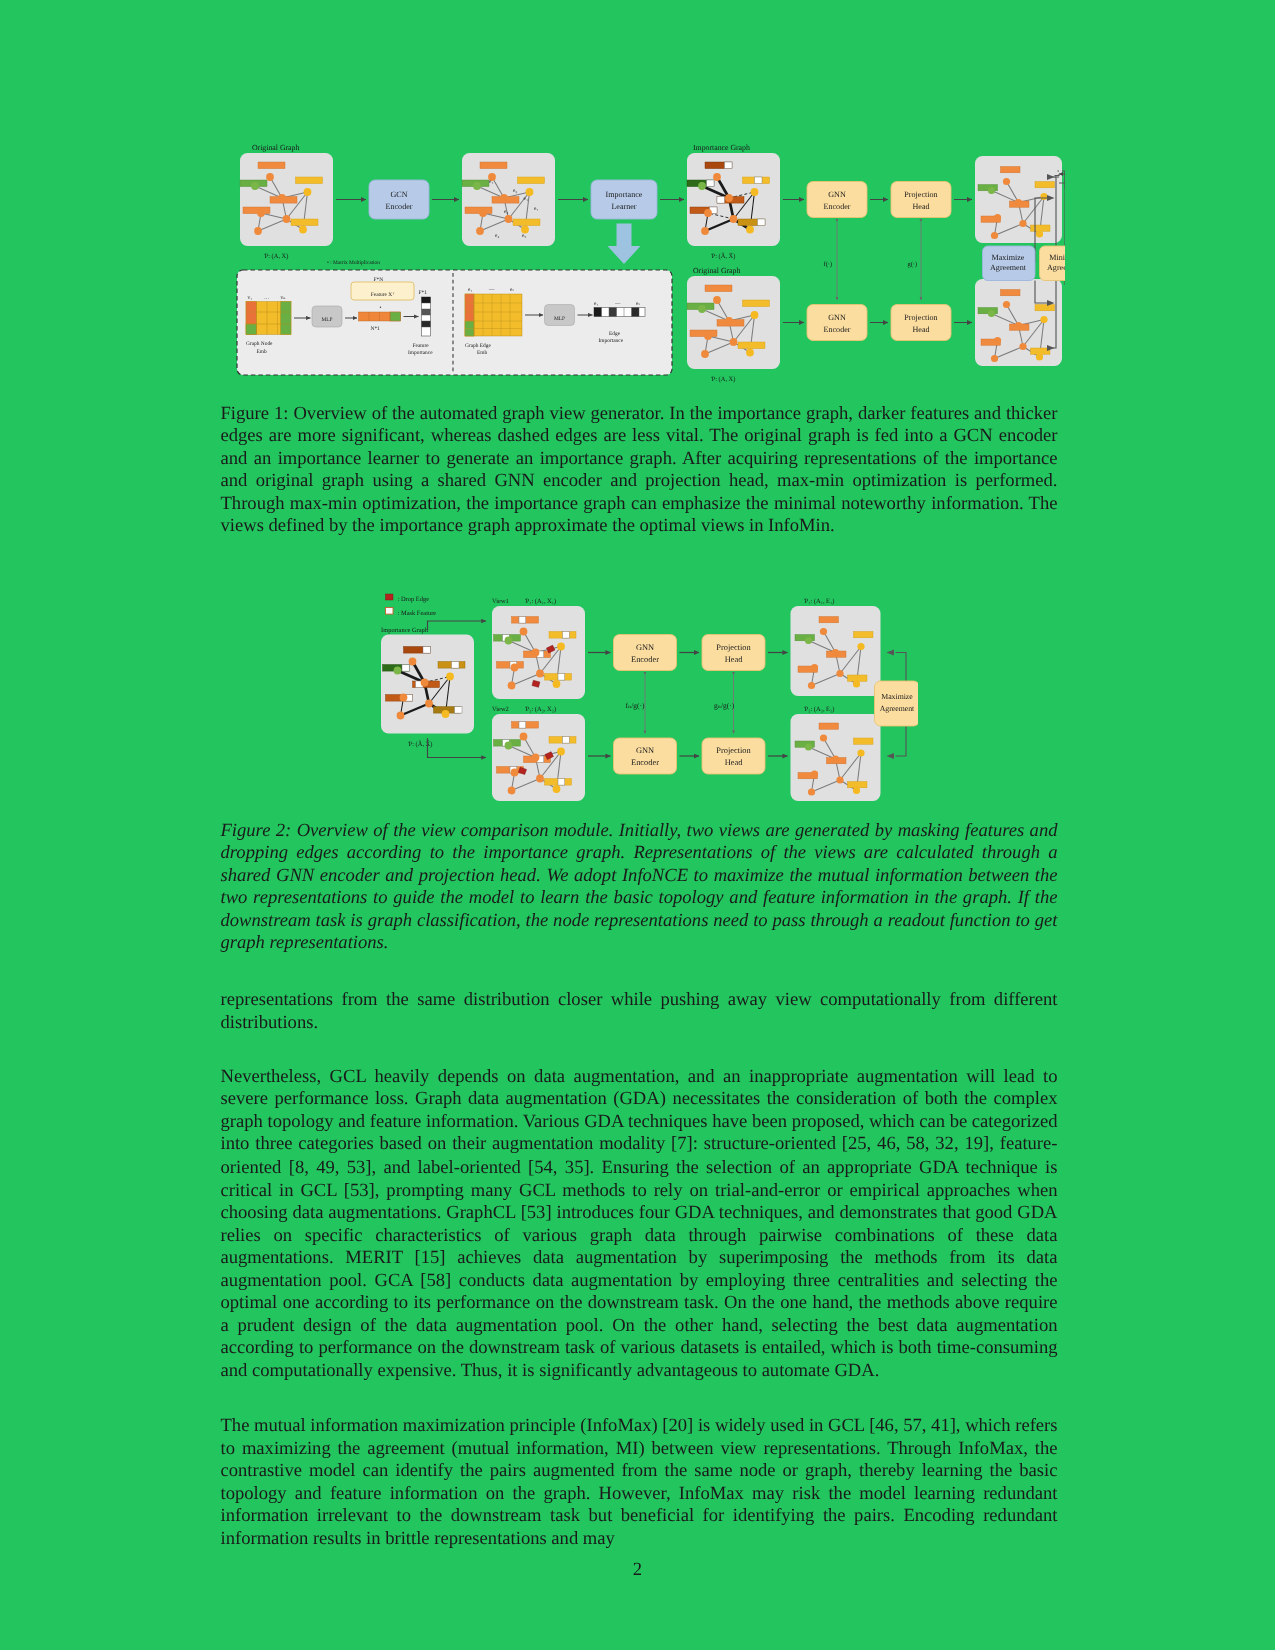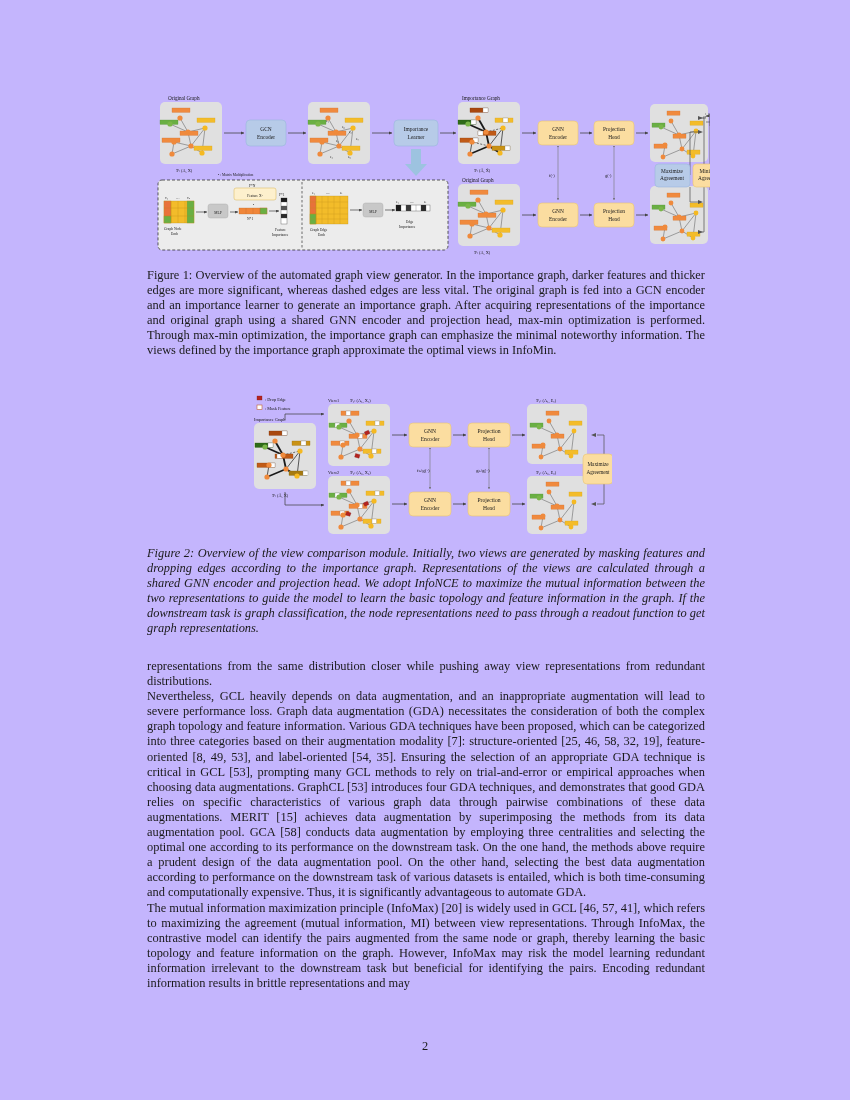--- a/index.html
+++ b/index.html
@@ -10,21 +10,21 @@
     width: 850px; height: 1100px;
     position: relative;
     font-family: "Liberation Serif", "DejaVu Serif", serif;
     color: #1a1a1a;
     overflow: hidden;
   }
   .page {
     position: absolute;
     left: 0; top: 0;
     width: 850px; height: 1100px;
-    background: #c4b5fd;
+    background: #22c55e;
   }
   .content {
     position: absolute;
     left: 147px; top: 0;
     width: 558px;
   }
 
   
   .fig { position: relative; }
   .fig svg { display: block; }
@@ -33,21 +33,21 @@
   .caption, .para {
     font-size: 12.4px;
     line-height: 15.1px;
     text-align: justify;
     text-justify: inter-word;
     margin: 0;
     hyphens: none;
   }
   .caption { }
   .para { text-indent: 0; }
-  .para + .para { margin-top: 0; }
+  .para + .para { margin-top: 21px; }
 
   .pageno {
     position: absolute;
     left: 0; width: 850px;
     text-align: center;
     font-size: 12.4px;
   }
 
   
   text { font-family: "Liberation Serif", "DejaVu Serif", serif; fill:#1a1a1a; }
@@ -677,20 +677,20 @@
       <text x="346" y="74" text-anchor="middle" font-size="5.2">Maximize</text>
       <text x="346" y="82" text-anchor="middle" font-size="5.2">Agreement</text>
     </svg>
   </div>
 
   <div class="content" style="top:546px;font-style:italic;">
     <p class="caption">Figure 2: Overview of the view comparison module. Initially, two views are generated by masking features and dropping edges according to the importance graph. Representations of the views are calculated through a shared GNN encoder and projection head. We adopt InfoNCE to maximize the mutual information between the two representations to guide the model to learn the basic topology and feature information in the graph. If the downstream task is graph classification, the node representations need to pass through a readout function to get graph representations.</p>
   </div>
 
   <div class="content" style="top:659px;">
-    <p class="para">representations from the same distribution closer while pushing away view representations from redundant distributions.</p>
+    <p class="para">representations from the same distribution closer while pushing away view computationally from different distributions.</p>
     <p class="para">Nevertheless, GCL heavily depends on data augmentation, and an inappropriate augmentation will lead to severe performance loss. Graph data augmentation (GDA) necessitates the consideration of both the complex graph topology and feature information. Various GDA techniques have been proposed, which can be categorized into three categories based on their augmentation modality [7]: structure-oriented [25, 46, 58, 32, 19], feature-oriented [8, 49, 53], and label-oriented [54, 35]. Ensuring the selection of an appropriate GDA technique is critical in GCL [53], prompting many GCL methods to rely on trial-and-error or empirical approaches when choosing data augmentations. GraphCL [53] introduces four GDA techniques, and demonstrates that good GDA relies on specific characteristics of various graph data through pairwise combinations of these data augmentations. MERIT [15] achieves data augmentation by superimposing the methods from its data augmentation pool. GCA [58] conducts data augmentation by employing three centralities and selecting the optimal one according to its performance on the downstream task. On the one hand, the methods above require a prudent design of the data augmentation pool. On the other hand, selecting the best data augmentation according to performance on the downstream task of various datasets is entailed, which is both time-consuming and computationally expensive. Thus, it is significantly advantageous to automate GDA.</p>
     <p class="para">The mutual information maximization principle (InfoMax) [20] is widely used in GCL [46, 57, 41], which refers to maximizing the agreement (mutual information, MI) between view representations. Through InfoMax, the contrastive model can identify the pairs augmented from the same node or graph, thereby learning the basic topology and feature information on the graph. However, InfoMax may risk the model learning redundant information irrelevant to the downstream task but beneficial for identifying the pairs. Encoding redundant information results in brittle representations and may</p>
   </div>
 
   <div class="pageno" style="top:1039px;">2</div>
 
 </div>
 
 </body></html>

